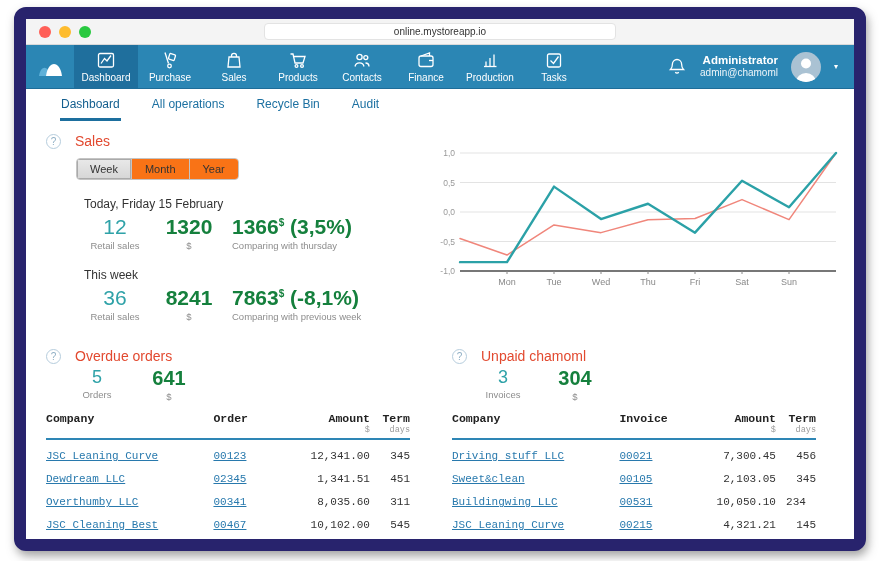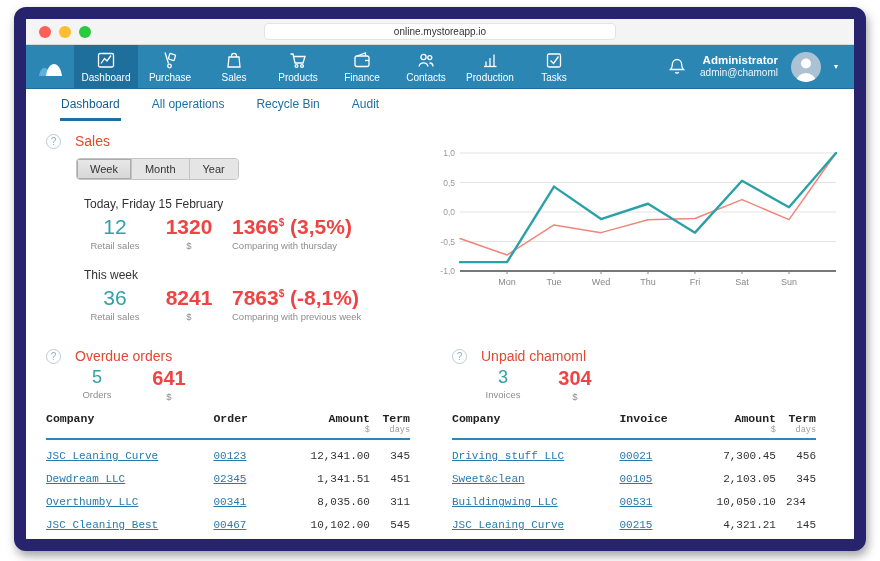--- a/index.html
+++ b/index.html
@@ -47,29 +47,29 @@
   .sec-head { display:flex; align-items:center; gap:14px; }
   .help { width:15px; height:15px; border-radius:50%; border:1px solid #b6cddd;
     color:#8fafc5; font-size:10px; display:flex; align-items:center; justify-content:center;
     cursor:pointer; flex:none; }
   .sec-title { font-size:14px; color:#e2492f; font-weight:400; margin:0; }
   .sales-row { display:flex; padding:10px 0 0 20px; }
   .sales-left { width:378px; flex:none; }
   .sales-body { padding-left:30px; }
   .segmented { display:inline-flex; border:1px solid #c4c4c4; border-radius:4px;
     overflow:hidden; margin-top:9px; }
-  .seg-btn { padding:4px 13px; font-size:11px; color:#333; background:#e5e5e5;
+  .seg-btn { padding:4px 13px; font-size:11px; color:#333; background:#f97316;
     border:none; border-right:1px solid #c4c4c4; cursor:pointer; font-family:inherit; }
   .seg-btn:last-child { border-right:none; }
   .seg-btn.active { background:linear-gradient(#e9e9e9,#d6d6d6); box-shadow:inset 0 0 0 1px #aaa; }
   .stat-block { margin-top:17px; padding-left:8px; }
   .stat-heading { font-size:12px; color:#333; margin-bottom:5px; }
   .stat-row { display:flex; align-items:flex-start; }
   .stat { text-align:center; min-width:62px; margin-right:12px; }
-  .stat-val { font-size:21px; font-weight:bold; color:#ef4444; line-height:1.05; }
+  .stat-val { font-size:21px; font-weight:bold; color:#15803d; line-height:1.05; }
   .stat-val.accent { color:#2fa2a8; font-weight:400; }
   .stat-val sup { font-size:10px; font-weight:bold; }
   .stat-label { font-size:9.5px; color:#8d8d8d; margin-top:2px; }
   .stat.flexible { text-align:left; min-width:0; }
   .chart-wrap { flex:1; padding:8px 26px 0 8px; }
   
   .panels { display:flex; gap:42px; padding:26px 38px 0 20px; }
   .panel { flex:1; }
   .panel-stats { display:flex; padding-left:22px; margin-top:4px; }
   .panel-stat { text-align:center; min-width:58px; margin-right:14px; }
@@ -135,34 +135,34 @@
     <div class="nav-item">
       <svg width="20" height="20" viewBox="0 0 20 20" fill="none" stroke="#fff" stroke-width="1.3">
         <path d="M2.5,4 h2.5 l2,9 h8 l2,-6.5 H6"></path>
         <circle cx="8.5" cy="16" r="1.4"></circle>
           <circle cx="14" cy="16" r="1.4"></circle>
       </svg>
       <span>Products</span>
     </div>
     <div class="nav-item">
       <svg width="20" height="20" viewBox="0 0 20 20" fill="none" stroke="#fff" stroke-width="1.3">
-        <rect x="3" y="6" width="14" height="10.5" rx="2"></rect>
-        <path d="M5,6 L13.5,3 V6"></path>
-        <path d="M13,10.5 h4"></path>
-      </svg>
-      <span>Finance</span>
-    </div>
-    <div class="nav-item">
-      <svg width="20" height="20" viewBox="0 0 20 20" fill="none" stroke="#fff" stroke-width="1.3">
         <circle cx="7.5" cy="7" r="2.6"></circle>
         <path d="M3,16.5 a4.6,4.6 0 0 1 9,0"></path>
         <circle cx="13.8" cy="7.6" r="2"></circle>
         <path d="M13.5,13 a3.6,3.6 0 0 1 3.5,3.5"></path>
       </svg>
       <span>Contacts</span>
+    </div>
+    <div class="nav-item">
+      <svg width="20" height="20" viewBox="0 0 20 20" fill="none" stroke="#fff" stroke-width="1.3">
+        <rect x="3" y="6" width="14" height="10.5" rx="2"></rect>
+        <path d="M5,6 L13.5,3 V6"></path>
+        <path d="M13,10.5 h4"></path>
+      </svg>
+      <span>Finance</span>
     </div>
     <div class="nav-item">
       <svg width="20" height="20" viewBox="0 0 20 20" fill="none" stroke="#fff" stroke-width="1.3">
         <path d="M6,16.5 V11.5"></path>
           <path d="M10,16.5 V8"></path>
           <path d="M14,16.5 V4.5"></path>
         <path d="M4,16.5 H16.5"></path>
       </svg>
       <span>Production</span>
     </div>

